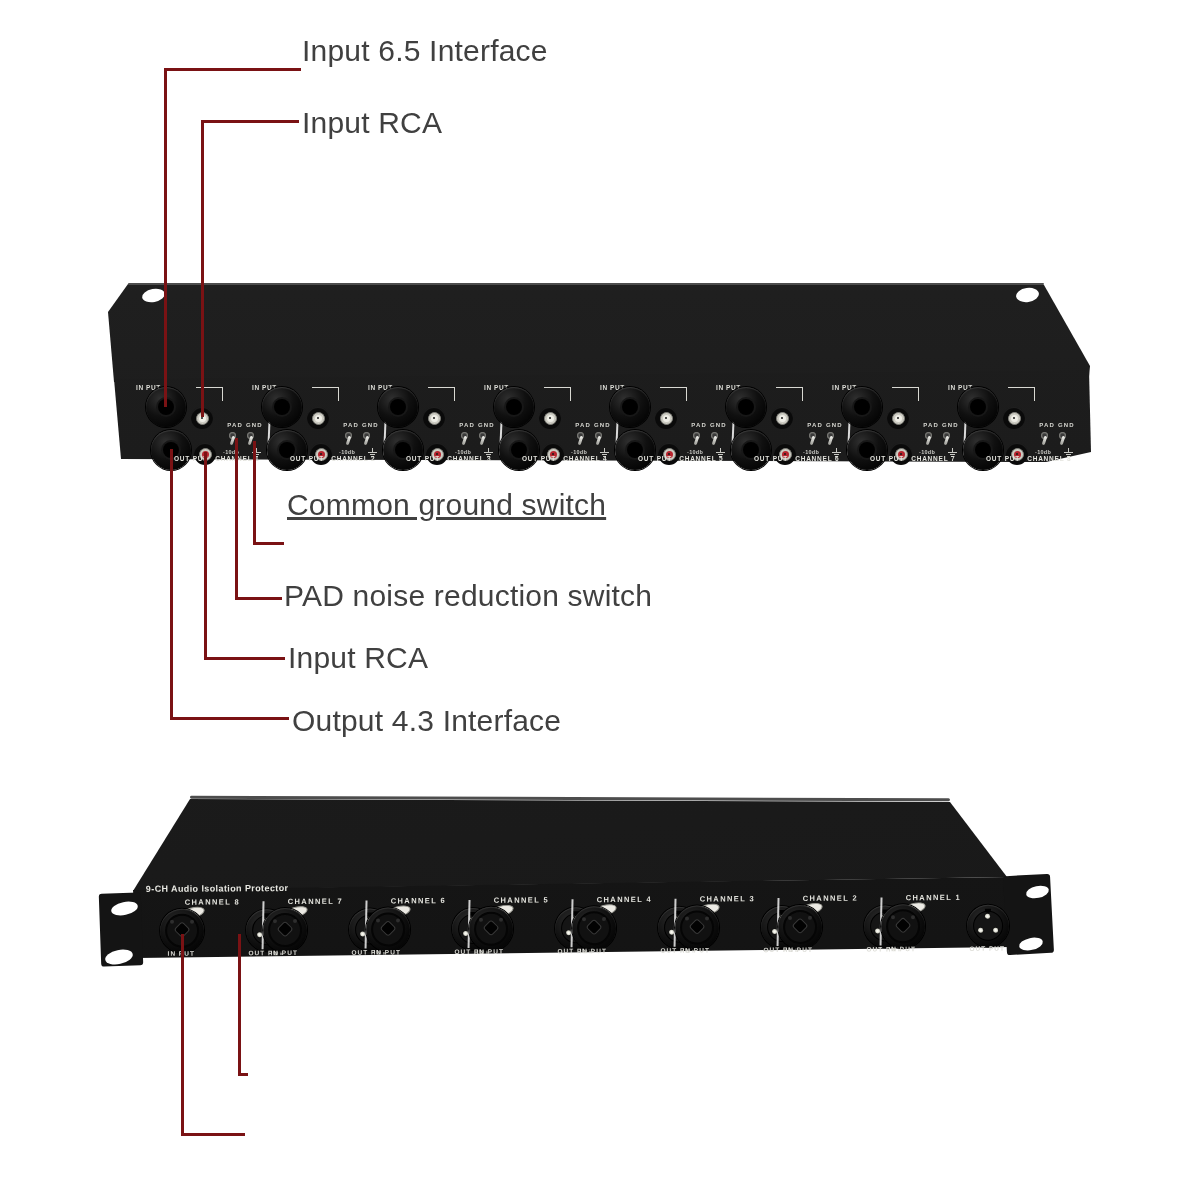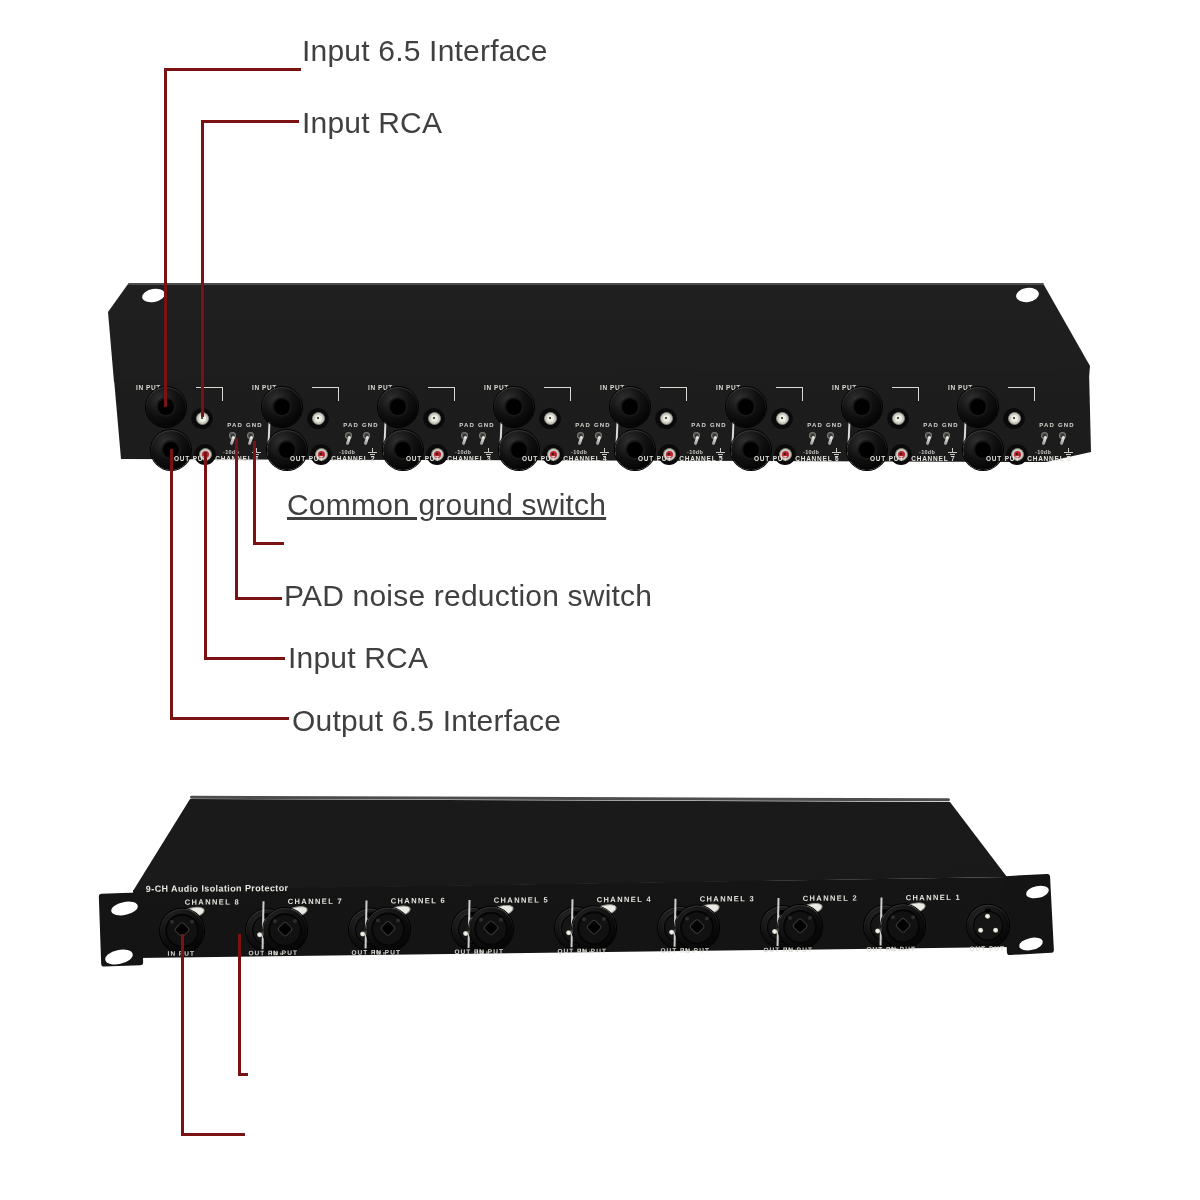--- a/index.html
+++ b/index.html
@@ -596,14 +596,14 @@
   <div class="cl clv" style="left:238px;top:934px;height:142px;"></div>
   <div class="cl clh" style="left:238px;top:1073px;width:10px;"></div>
   <div class="cl clv" style="left:181px;top:934px;height:201px;"></div>
   <div class="cl clh" style="left:181px;top:1132.5px;width:64px;"></div>
 
   <div class="callout-label" style="left:302px;top:34px;">Input 6.5 Interface</div>
   <div class="callout-label" style="left:302px;top:106px;">Input RCA</div>
   <div class="callout-label" style="left:287px;top:488px;text-decoration:underline;">Common ground switch</div>
   <div class="callout-label" style="left:284px;top:579px;">PAD noise reduction switch</div>
   <div class="callout-label" style="left:288px;top:641px;">Input RCA</div>
-  <div class="callout-label" style="left:292px;top:704px;">Output 6.5 Interface</div>
+  <div class="callout-label" style="left:292px;top:704px;">Output 4.3 Interface</div>
 </div>
 
 </body></html>

